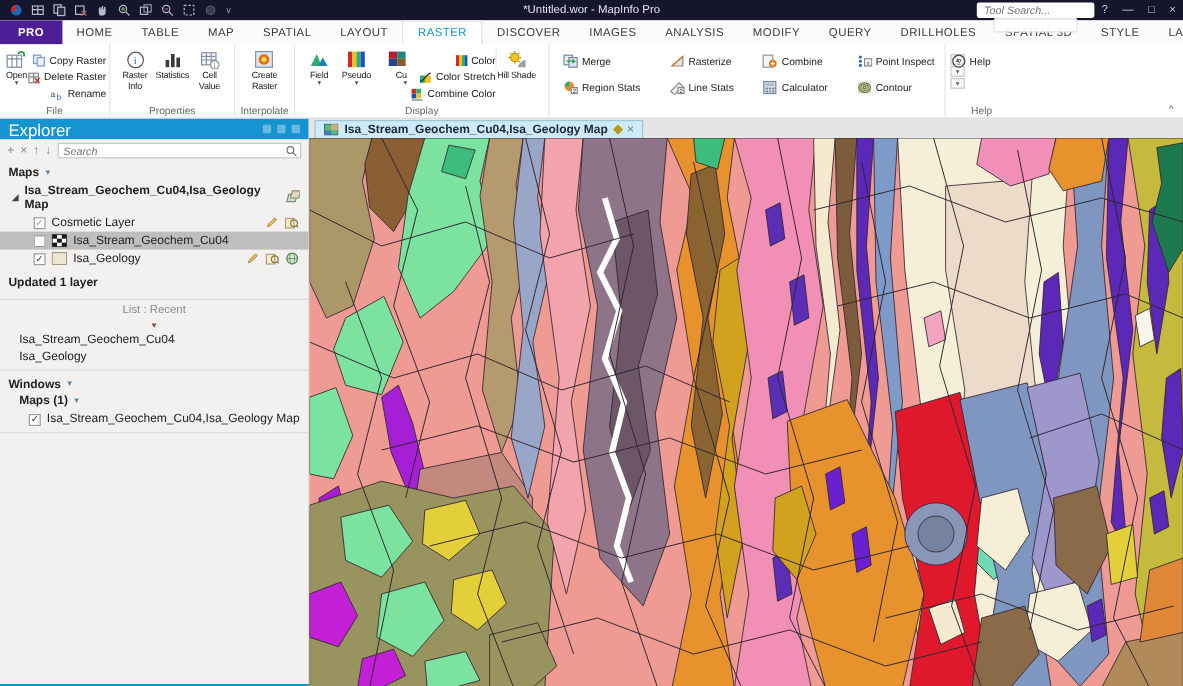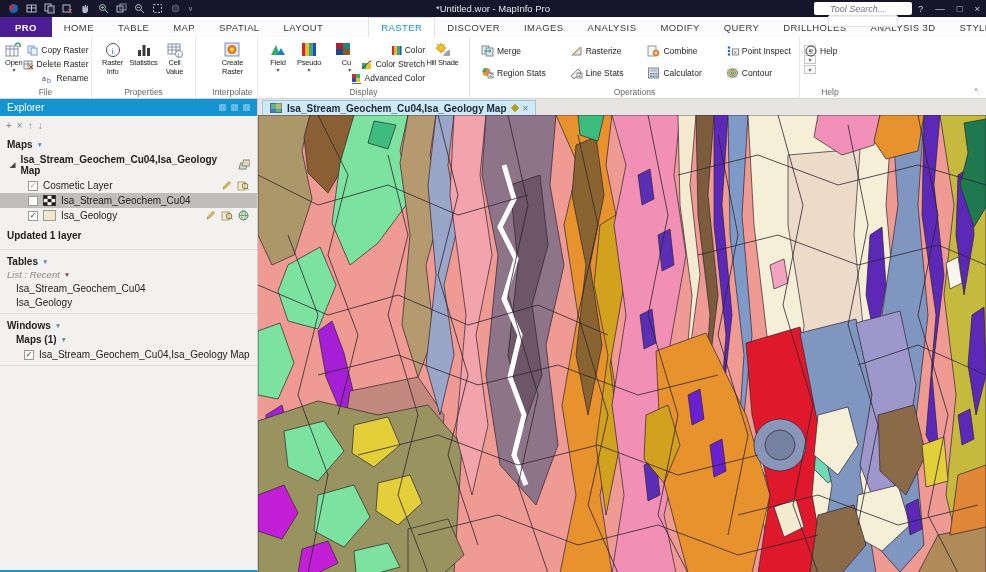--- a/index.html
+++ b/index.html
@@ -4,70 +4,70 @@
 <style>
   * { box-sizing: border-box; margin: 0; padding: 0; }
   html,body { width: 986px; height: 572px; overflow: hidden; }
   body { font-family: "Liberation Sans", sans-serif; background: #fff; position: relative; font-size: 10px; color:#222; }
 
   
   .titlebar { position:absolute; top:0; left:0; right:0; height:17px; background:#15152b; display:flex; align-items:center; }
   .qat { display:flex; align-items:center; gap:7px; padding-left:8px; }
   .qat svg { display:block; }
   .title-text { position:absolute; left:50%; top:0; transform:translateX(-50%); height:17px; display:flex; align-items:center; font-size:9.5px; color:#e4e4ee; }
-  .tool-search { position:absolute; right:74px; top:2px; width:98px; height:13px; background:#fff; border-radius:2px; border:none; font-size:9px; font-style:italic; color:#444; padding:0 16px; font-family:"Liberation Sans",sans-serif; }
+  .tool-search { position:absolute; right:74px; top:2px; width:98px; height:13px; background:#fff; border-radius:2px; border:none; font-size:9px; font-style:italic; color:#444; padding:0 6px; font-family:"Liberation Sans",sans-serif; }
   .ts-dropdown { position:absolute; right:88px; top:15px; width:70px; height:12px; background:rgba(255,255,255,.92); border:1px solid #e2e2e2; border-radius:2px; z-index:9; }
   .win-controls { position:absolute; right:6px; top:0; height:17px; display:flex; align-items:center; gap:12px; font-size:9.5px; color:#cfcfda; }
   .win-controls span { cursor:default; }
 
   
   .tabrow { position:absolute; top:17px; left:0; right:0; height:20px; background:#fbfbfb; display:flex; align-items:stretch; }
   .tab { padding:0 12px; font-size:9.5px; letter-spacing:.4px; color:#3a3a3a; display:flex; align-items:center; white-space:nowrap; }
   .tab.pro { background:#4c1d95; color:#fff; font-weight:bold; padding:0 15px; }
-  .tab.active { background:#fff; color:#1495d2; border:1px solid #e2e2e2; border-bottom:none;margin-left:33px; }
+  .tab.active { background:#fff; color:#1495d2; border:1px solid #e2e2e2; border-bottom:none; }
 
   
   .ribbon { position:absolute; top:37px; left:0; right:0; height:62px; background:#fff; border-bottom:1px solid #d5d5d5; display:flex; }
   .group { position:relative; height:100%; border-right:1px solid #e6e6e6; }
   .group-label { position:absolute; bottom:1px; left:0; width:100%; text-align:center; font-size:8.5px; color:#666; }
   .gbody { display:flex; align-items:flex-start; padding:3px 5px 13px; height:100%; }
   .btn-large { width:32px; display:flex; flex-direction:column; align-items:center; font-size:7.5px; color:#222; text-align:center; line-height:1.15; padding-top:1px; letter-spacing:-.2px; }
   .btn-large .ic { height:18px; display:flex; align-items:center; }
   .drop { font-size:6px; color:#555; line-height:4px; }
   .small-stack { display:flex; flex-direction:column; gap:2px; padding-top:4px;align-items:flex-end; }
   .btn-small { display:flex; align-items:center; gap:3px; font-size:8.5px; color:#222; white-space:nowrap; height:12px; }
   .ops { display:grid; grid-template-rows:14px 14px; grid-auto-flow:column; gap:8px 22px; padding:8px 8px 0 10px; }
   .ops .btn-small { border:1px solid transparent;text-align:right; }
   .scrollcol { display:flex; flex-direction:column; gap:1px; padding-top:8px; margin-left:4px; }
   .scrollcol span { width:12px; height:9px; border:1px solid #c8c8c8; font-size:6px; color:#666; display:flex; align-items:center; justify-content:center; background:#f8f8f8; }
   .collapse-ribbon { position:absolute; right:8px; bottom:3px; font-size:8px; color:#555; }
 
   
   .explorer { position:absolute; top:99px; left:0; width:258px; bottom:0; background:#f2f1f0; border-right:1px solid #cfcfcf; border-bottom:2px solid #1495d2; font-size:10px; }
-  .exp-header { height:17px; background:#1495d2; color:#fff; display:flex; align-items:center; padding:0 7px; font-size:10px; }
+  .exp-header { height:17px; background:#1495d2; color:#fff; display:flex; align-items:center; padding:0 7px; font-size:14px; }
   .exp-hicons { margin-left:auto; display:flex; gap:5px; }
   .exp-hicons span { width:7px; height:7px; background:rgba(255,255,255,.35); border-radius:1px; }
   .exp-toolbar { height:19px; display:flex; align-items:center; gap:5px; padding:0 6px; }
   .exp-toolbar .tbi { color:#8a8a8a; font-size:10px; line-height:10px; }
   .exp-search-wrap { flex:1; position:relative; }
   .exp-search { width:100%; height:13px; background:#fff; border:1px solid #c6c6c6; font-size:9px; font-style:italic; color:#666; padding:0 14px 0 4px; font-family:"Liberation Sans",sans-serif; }
   .exp-search-wrap svg { position:absolute; right:3px; top:2px; }
   .sec-h { display:flex; align-items:center; gap:4px; font-weight:bold; padding:4px 7px 1px; }
   .sec-arrow { color:#5b87a8; font-size:6.5px; }
   .map-node { display:flex; align-items:center; gap:5px; padding:3px 7px 2px 10px; font-weight:bold; }
   .expand { font-size:7px; color:#444; }
   .node-right { margin-left:auto; }
   .layer { display:flex; align-items:center; height:15px; padding:0 8px 0 28px; gap:5px; }
   .layer.selected { background:#bfbebd; }
   .checkbox { width:10px; height:10px; background:#fff; border:1px solid #9a9a9a; font-size:8px; line-height:8px; text-align:center; color:#333; flex:0 0 auto; }
   .check-dim { color:#999; }
   .row-icons { margin-left:auto; display:flex; gap:5px; align-items:center; }
   .status { padding:7px 7px 5px;font-weight:bold; }
   .divider { border-top:1px solid #dcdbda; margin:3px 0 2px; }
-  .filter { font-style:italic; color:#8a8a8a; padding:1px 7px 2px; font-size:9.5px; display:flex; gap:4px; align-items:center; }
+  .filter { color:#8a8a8a; padding:1px 7px 2px; font-size:9.5px; display:flex; gap:4px; align-items:center;flex-direction:column; }
   .filter .sec-arrow { color:#8a4848; }
   .t-item { padding:1px 0 2px 16px; }
   .win-maps { font-weight:bold; padding:2px 7px 1px 16px; display:flex; gap:4px; align-items:center; }
   .win-item { display:flex; gap:5px; padding:3px 7px 2px 24px; align-items:center; }
 
   
   .doctabs { position:absolute; left:258px; top:99px; right:0; height:16px; background:#e6e5e4; display:flex; align-items:flex-end; }
   .doctab { height:15px; background:#cfeaf7; border:1px solid #9fc6d8; border-bottom:none; display:flex; align-items:center; gap:5px; padding:0 7px; font-size:10px; font-weight:bold; color:#17293a; margin-left:4px; }
   .diamond { width:6px; height:6px; background:#b59a1e; transform:rotate(45deg); flex:0 0 auto; }
   .doctab .close { color:#6a7a84; font-weight:normal; font-size:10px; }
@@ -140,21 +140,21 @@
   <div class="tab">MAP</div>
   <div class="tab">SPATIAL</div>
   <div class="tab">LAYOUT</div>
   <div class="tab active">RASTER</div>
   <div class="tab">DISCOVER</div>
   <div class="tab">IMAGES</div>
   <div class="tab">ANALYSIS</div>
   <div class="tab">MODIFY</div>
   <div class="tab">QUERY</div>
   <div class="tab">DRILLHOLES</div>
-  <div class="tab">ANALYSIS 3D</div>
+  <div class="tab">SPATIAL 3D</div>
   <div class="tab">STYLE</div>
   <div class="tab">LABELS</div>
 </div>
 
 <div class="ribbon">
 
   <div class="group" style="width:92px;">
     <div class="gbody">
       <div class="btn-large" style="width:34px;">
         <span class="ic">
@@ -230,21 +230,21 @@
               <circle cx="12" cy="12" r="3.5" fill="#fff" stroke="#888"></circle>
               <text x="11" y="14.5" font-size="6" fill="#2a66c8" font-family="Liberation Serif">i</text>
             </svg>
         </span>
         <span>Cell Value</span>
       </div>
     </div>
     <div class="group-label">Properties</div>
   </div>
 
-  <div class="group" style="width:50px;margin-left:12px;">
+  <div class="group" style="width:50px;">
     <div class="gbody" style="justify-content:center;">
       <div class="btn-large" style="width:38px;">
         <span class="ic">
           <svg width="17" height="16">
               <rect x="1" y="1" width="14" height="13" fill="#dce8f4" stroke="#8090a8"></rect>
               <circle cx="8" cy="7.5" r="4.5" fill="#e07820"></circle>
               <circle cx="8" cy="7.5" r="2" fill="#f8e048"></circle>
             </svg>
         </span>
         <span>Create Raster</span>
@@ -308,21 +308,21 @@
           <span>Color Stretch</span>
         </div>
         <div class="btn-small">
           <svg width="11" height="11">
               <rect x="1" y="1" width="4" height="4" fill="#d22828"></rect>
               <rect x="5" y="1" width="4" height="4" fill="#2fae72"></rect>
               <rect x="1" y="5" width="4" height="4" fill="#1d4ec2"></rect>
               <rect x="5" y="5" width="4" height="4" fill="#f0c020"></rect>
               <line x1="1" y1="10.5" x2="10" y2="10.5" stroke="#666"></line>
             </svg>
-          <span>Advanced Color</span>
+          <span>Combine Color</span>
         </div>
       </div>
       <div class="btn-large" style="width:34px;border-left:1px solid #eee;">
         <span class="ic">
           <svg width="17" height="16">
               <circle cx="7" cy="6" r="3.5" fill="#f5c518" stroke="#c89010"></circle>
               <g stroke="#c89010">
                 <line x1="7" y1="0.5" x2="7" y2="2"></line>
                 <line x1="7" y1="10" x2="7" y2="11.5"></line>
                 <line x1="1.5" y1="6" x2="3" y2="6"></line>
@@ -417,21 +417,20 @@
             </svg>
           <span>Contour</span>
         </div>
       </div>
       <div class="scrollcol">
         <span>▴</span>
         <span>▾</span>
         <span>▾</span>
       </div>
     </div>
-    <div class="group-label">Operations</div>
   </div>
 
   <div class="group" style="flex:1;border-right:none;">
     <div class="gbody" style="padding-top:8px;">
       <div class="btn-small">
         <svg width="12" height="12">
             <circle cx="6" cy="6" r="5" fill="none" stroke="#444"></circle>
             <text x="4" y="9" font-size="7.5" fill="#444" font-family="Liberation Sans">?</text>
           </svg>
         <span>Help</span>
@@ -449,20 +448,27 @@
       <span></span>
       <span></span>
       <span></span>
     </span>
   </div>
   <div class="exp-toolbar">
     <span class="tbi">+</span>
     <span class="tbi">×</span>
     <span class="tbi">↑</span>
     <span class="tbi">↓</span>
+    <span class="exp-search-wrap">
+      <input class="exp-search" placeholder="Search" style="">
+      <svg width="10" height="10">
+          <circle cx="4" cy="4" r="2.8" fill="none" stroke="#777"></circle>
+          <line x1="6.2" y1="6.2" x2="9" y2="9" stroke="#777"></line>
+        </svg>
+    </span>
   </div>
 
   <div class="sec-h">
     <span>Maps</span>
     <span class="sec-arrow">▼</span>
   </div>
 
   <div class="map-node">
     <span class="expand">◢</span>
     <span>Isa_Stream_Geochem_Cu04,Isa_Geology Map</span>
@@ -523,24 +529,20 @@
           <circle cx="5.5" cy="5.5" r="4.5" fill="#d8ecd8" stroke="#588858"></circle>
           <ellipse cx="5.5" cy="5.5" rx="2" ry="4.5" fill="none" stroke="#588858" stroke-width="0.7"></ellipse>
           <line x1="1" y1="5.5" x2="10" y2="5.5" stroke="#588858" stroke-width="0.7"></line>
         </svg>
     </span>
   </div>
 
   <div class="status">Updated 1 layer</div>
   <div class="divider"></div>
 
-  <div class="sec-h">
-    <span>Tables</span>
-    <span class="sec-arrow">▼</span>
-  </div>
   <div class="filter">
     <span>List : Recent</span>
     <span class="sec-arrow">▼</span>
   </div>
   <div class="t-item">Isa_Stream_Geochem_Cu04</div>
   <div class="t-item">Isa_Geology</div>
   <div class="divider"></div>
 
   <div class="sec-h">
     <span>Windows</span>

